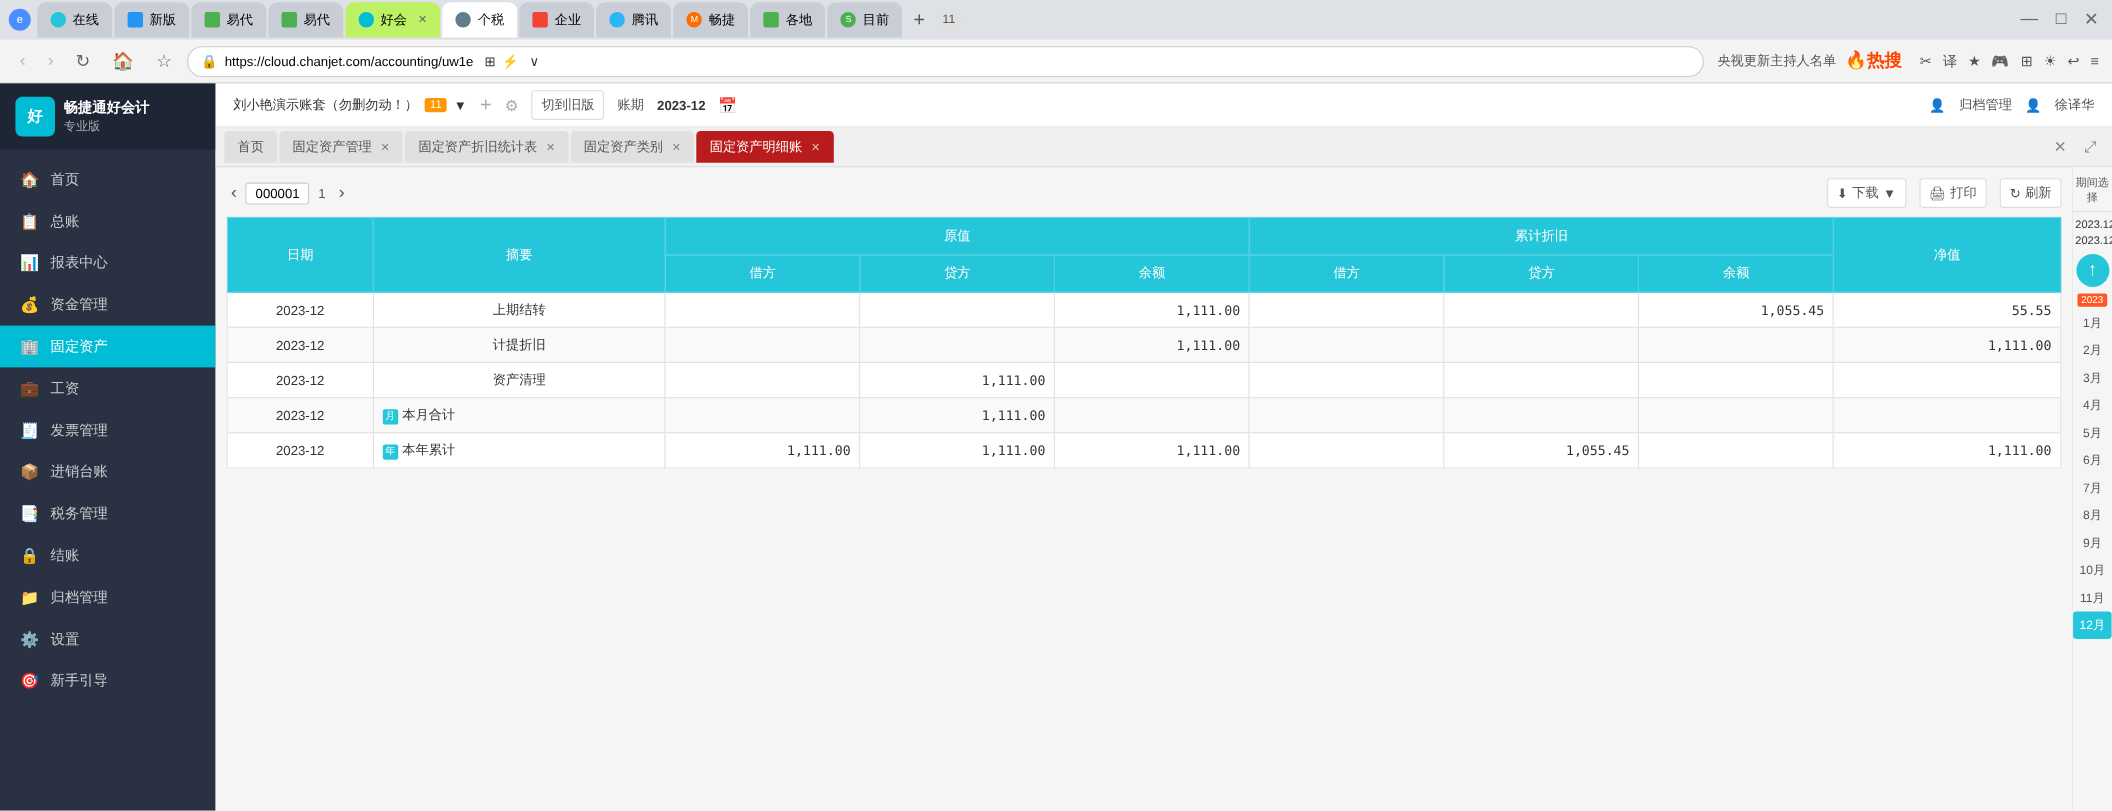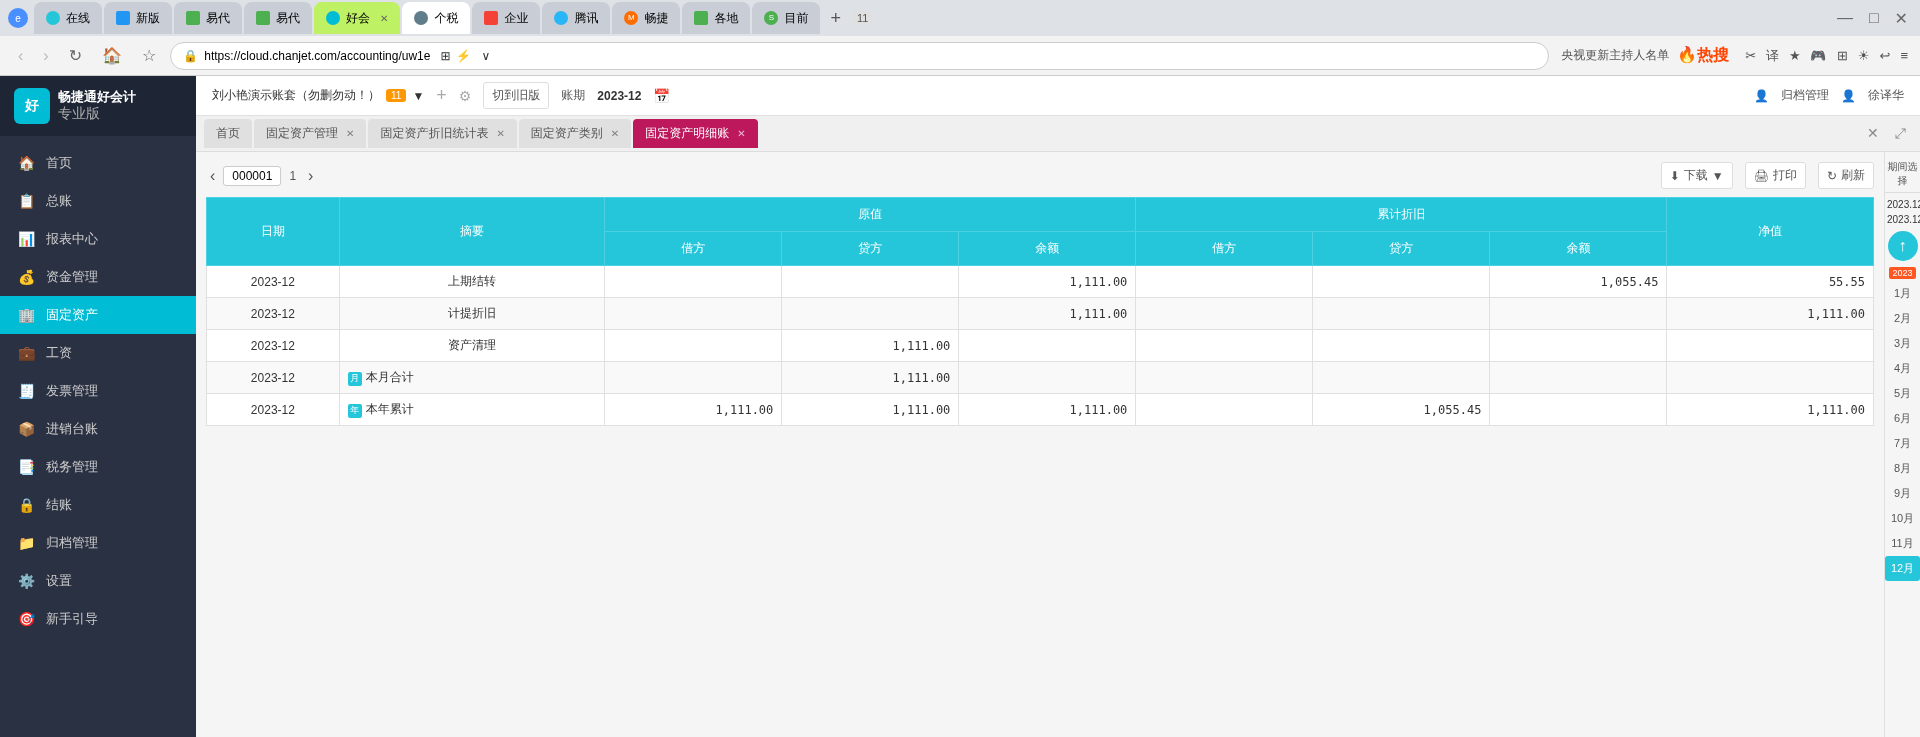--- a/index.html
+++ b/index.html
@@ -24,40 +24,40 @@
     .browser-tools { display: flex; align-items: center; gap: 10px; margin-left: 8px; color: #555; font-size: 13px; }
 
     
     .app-container { display: flex; height: calc(737px - 76px); }
 
     
     .sidebar { width: 196px; background: #2a3142; display: flex; flex-direction: column; height: 100%; flex-shrink: 0; }
     .sidebar-logo { display: flex; align-items: center; padding: 12px 14px; gap: 8px; background: #1e2636; }
     .logo-icon { width: 36px; height: 36px; background: #00bcd4; border-radius: 6px; display: flex; align-items: center; justify-content: center; color: white; font-size: 14px; font-weight: bold; }
     .logo-text { color: white; font-size: 13px; font-weight: bold; line-height: 1.3; }
-    .logo-sub { color: #aaa; font-size: 14px; }
+    .logo-sub { color: #aaa; font-size: 11px; }
     .sidebar-menu { flex: 1; padding: 8px 0; overflow-y: auto; }
     .menu-item { display: flex; align-items: center; gap: 10px; padding: 10px 18px; color: #ccc; cursor: pointer; font-size: 13px; transition: background 0.2s; }
     .menu-item.active { background: #00bcd4; color: white; }
     .menu-icon { width: 18px; height: 18px; display: flex; align-items: center; justify-content: center; font-size: 14px; }
 
     
     .topbar { background: #fff; border-bottom: 1px solid #e0e0e0; display: flex; align-items: center; padding: 0 16px; height: 40px; gap: 12px; }
     .account-info { display: flex; align-items: center; gap: 6px; font-size: 12px; color: #333; }
     .account-badge { background: #ff9800; color: white; font-size: 10px; padding: 1px 5px; border-radius: 3px; }
     .topbar-btn { font-size: 12px; color: #555; cursor: pointer; padding: 4px 8px; border: 1px solid #ddd; border-radius: 3px; }
     .topbar-right { margin-left: auto; display: flex; align-items: center; gap: 12px; font-size: 12px; color: #555; }
 
     
     .content-area { flex: 1; display: flex; flex-direction: column; background: #f5f5f5; overflow: hidden; }
 
     
     .page-tabs { display: flex; align-items: center; background: #f0f0f0; border-bottom: 1px solid #ddd; height: 36px; padding: 0 8px; gap: 2px; }
     .page-tab { display: flex; align-items: center; padding: 6px 12px; font-size: 12px; cursor: pointer; border-radius: 4px 4px 0 0; gap: 4px; color: #555; background: #e0e0e0; }
-    .page-tab.active { background: #be185d; color: white; }
+    .page-tab.active { background: #b91c1c; color: white; }
     .page-tab .tab-x { font-size: 10px; margin-left: 4px; opacity: 0.7; }
     .fullscreen-btns { margin-left: auto; display: flex; gap: 4px; }
     .fullscreen-btn { font-size: 14px; color: #888; cursor: pointer; padding: 2px 6px; }
 
     
     .main-content { flex: 1; display: flex; overflow: hidden; }
     .ledger-area { flex: 1; display: flex; flex-direction: column; padding: 10px; overflow: hidden; }
 
     
     .nav-bar { display: flex; align-items: center; justify-content: space-between; margin-bottom: 8px; }

